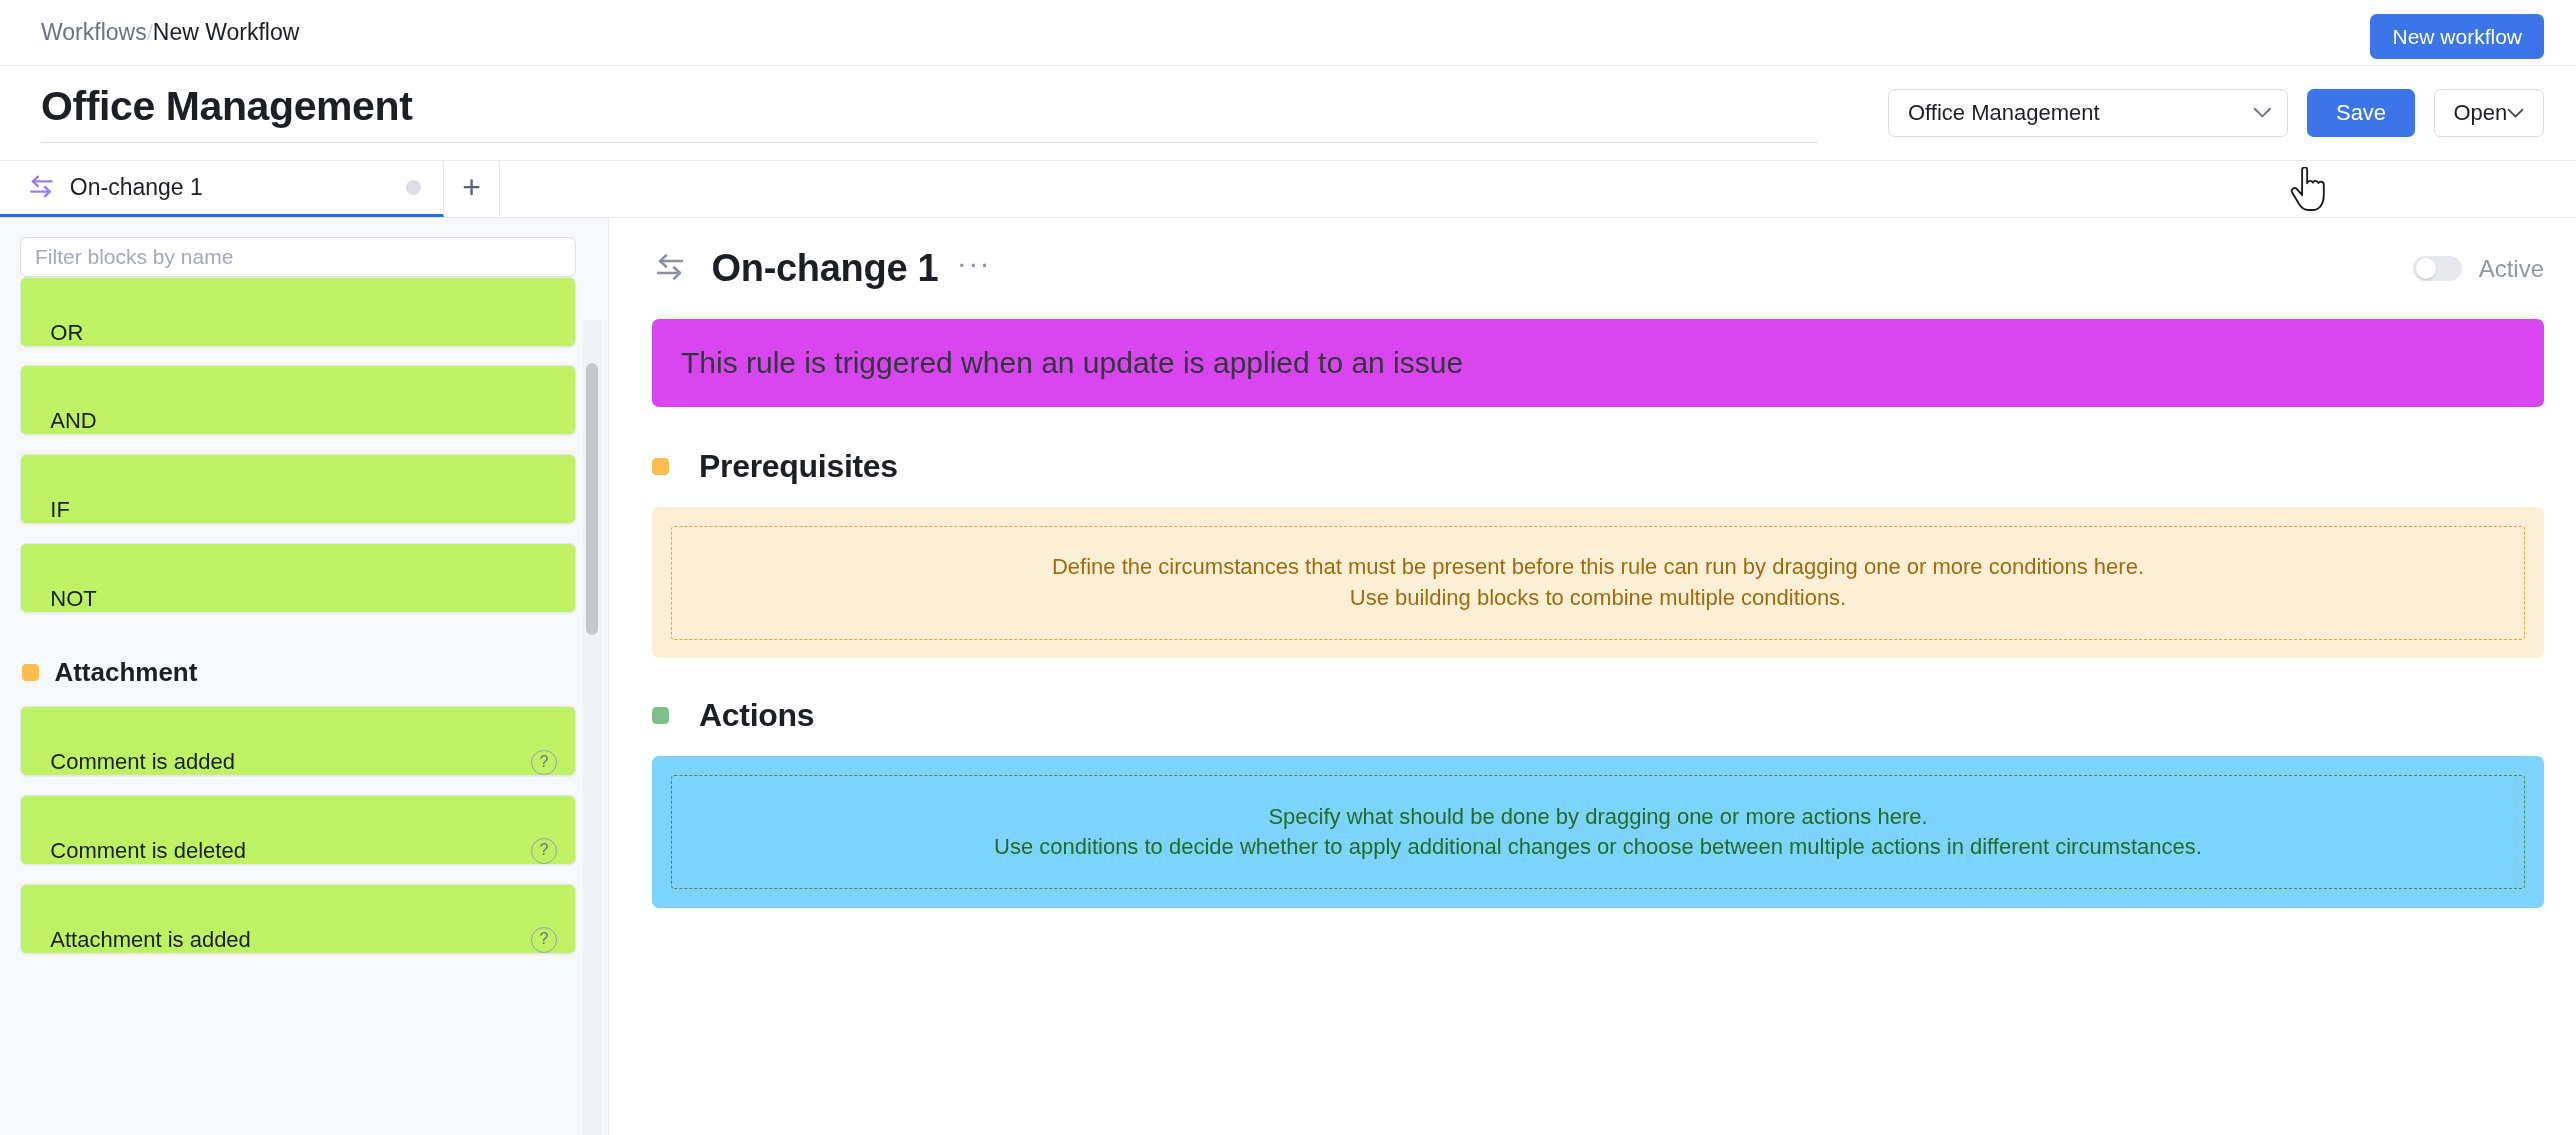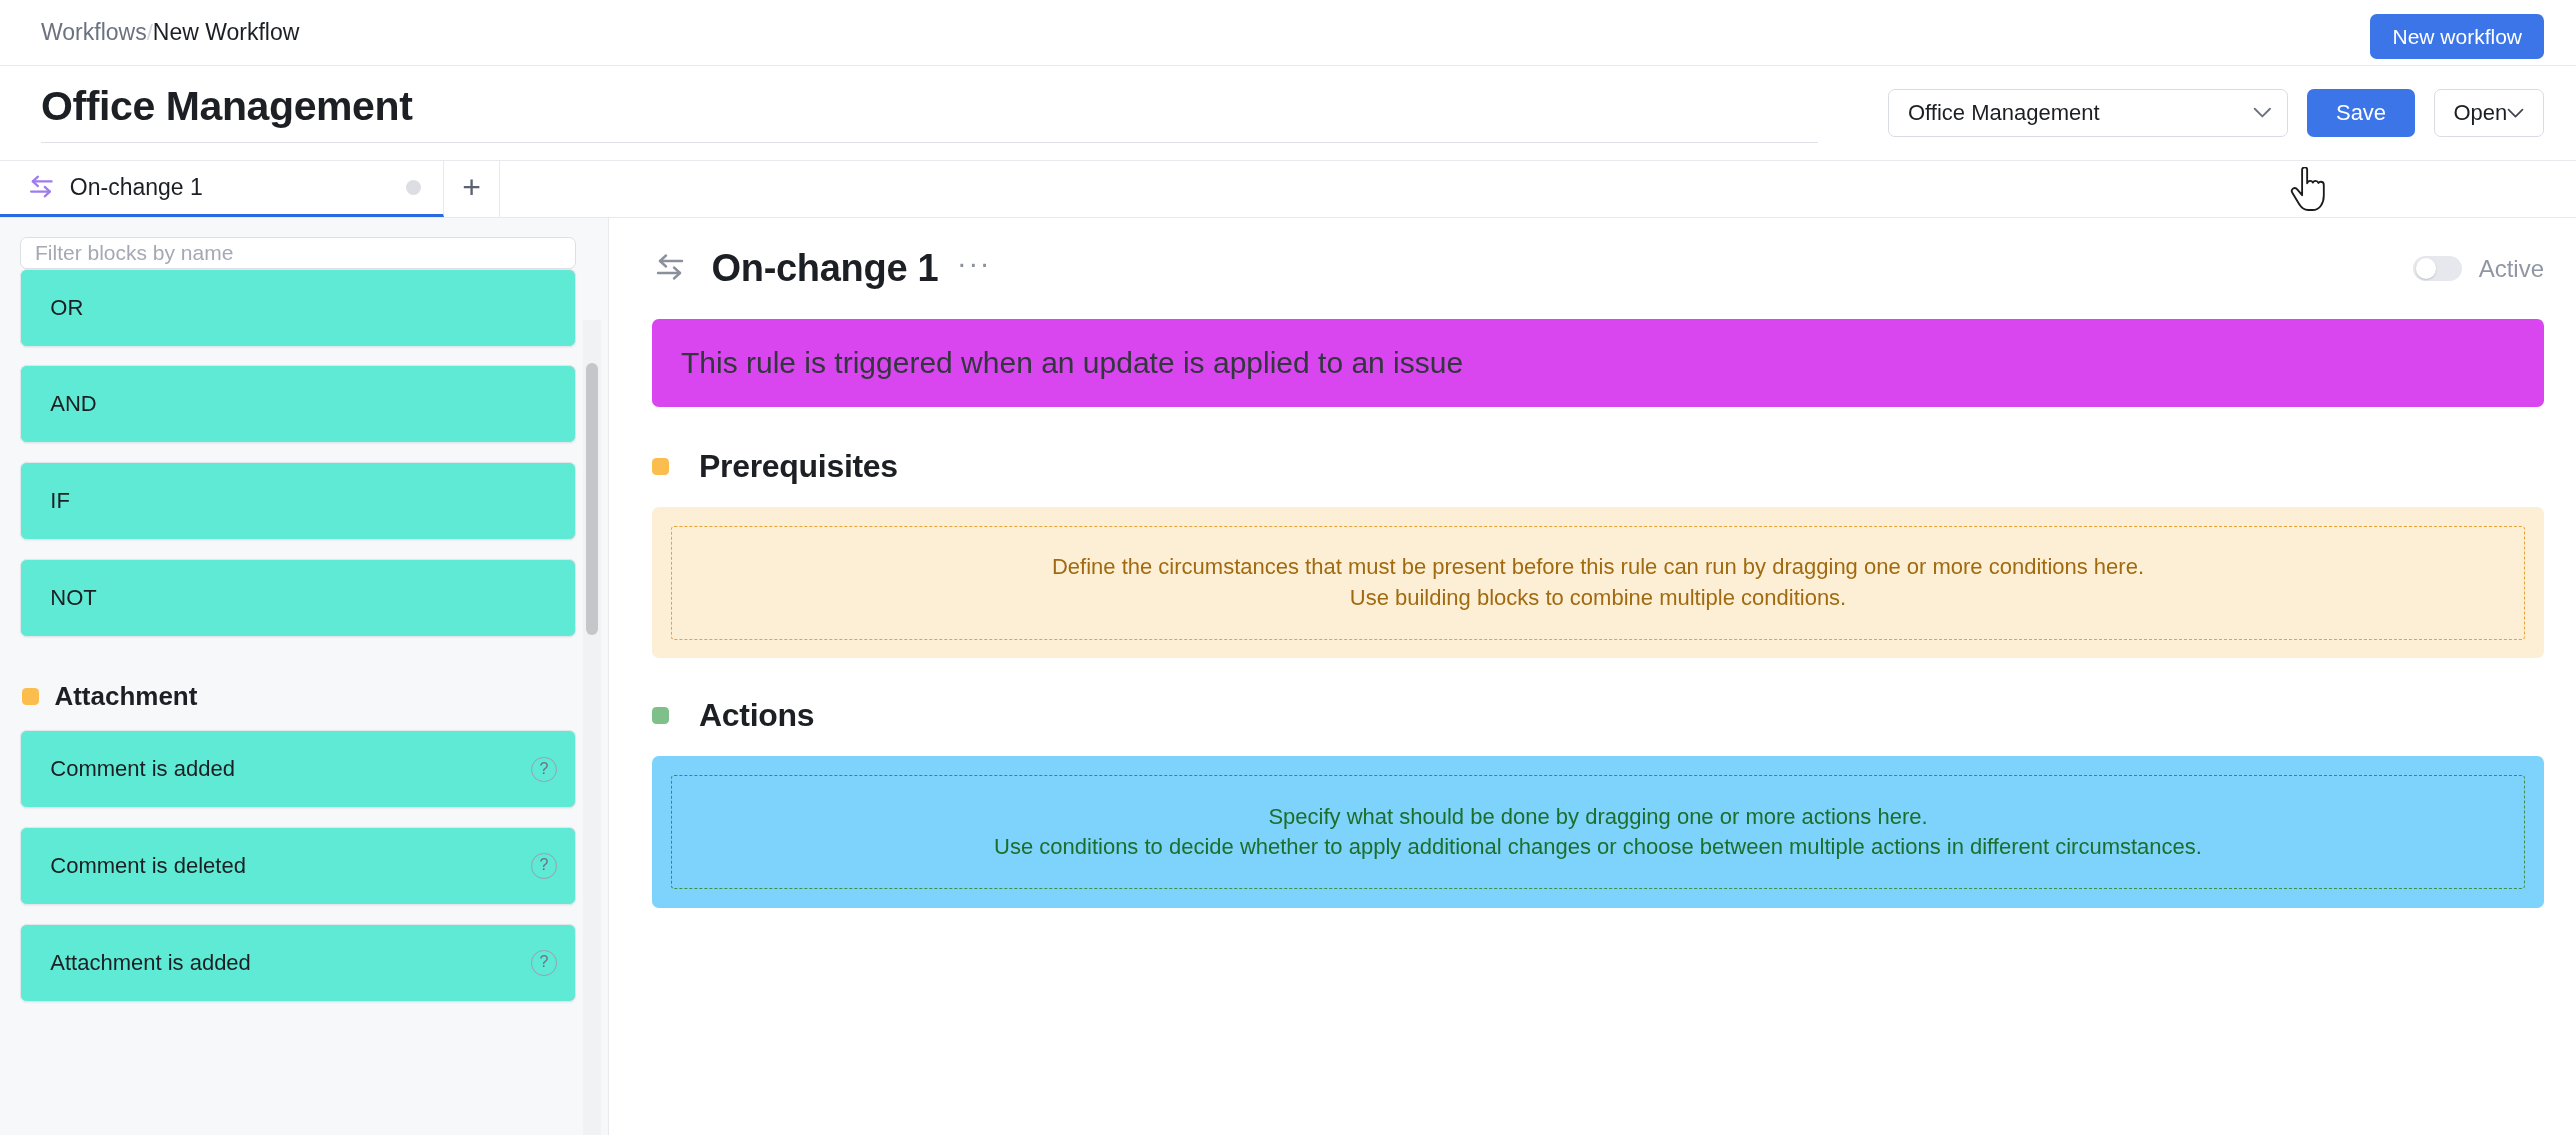--- a/index.html
+++ b/index.html
@@ -107,43 +107,43 @@
   
   .sidebar {
     width: 609px;
     background: #f7f8fa;
     border-right: 0.9px solid #e7e9ed;
     position: relative;
     overflow: hidden;
     padding: 18.7px 32px 0 20.4px;
   }
   .filter-input {
-    width: 556px; height: 32px;
+    width: 556px; height: 40px;
     border: 0.9px solid #dcdfe4; border-radius: 6.8px;
     background: #fff;
     font-size: 21px; font-family: inherit; color: #1c1f23;
     padding: 0 13.6px;
     outline: none;
   }
   .filter-input::placeholder { color: #a4a9b4; }
 
   .group-head {
     display: flex; align-items: center; gap: 15.3px;
     margin: 44px 0 18.7px 1.7px;
   }
   .group-dot { width: 17px; height: 17px; border-radius: 4.3px; }
   .group-title { font-size: 26px; font-weight: bold; color: #1c1f23; }
 
   .block-card {
-    height: 78px;
-    background: #5eead4;
+    height: 70px;
+    background: #bef264;
     border: 0.9px solid #e3e6ea;
     border-radius: 6.8px;
     margin-bottom: 18.7px;
-    display: flex; align-items: center;
+    display: flex; align-items: flex-end;
     overflow: hidden;
     cursor: grab;
     box-shadow: 0 0.9px 1.7px rgba(16,24,40,.05);
     width: 556px;
   }
   .block-accent { width: 10.2px; flex: none; }
   .block-body {
     flex: 1; display: flex; align-items: center; justify-content: space-between;
     padding: 0 18.7px 0 18.7px;
   }

